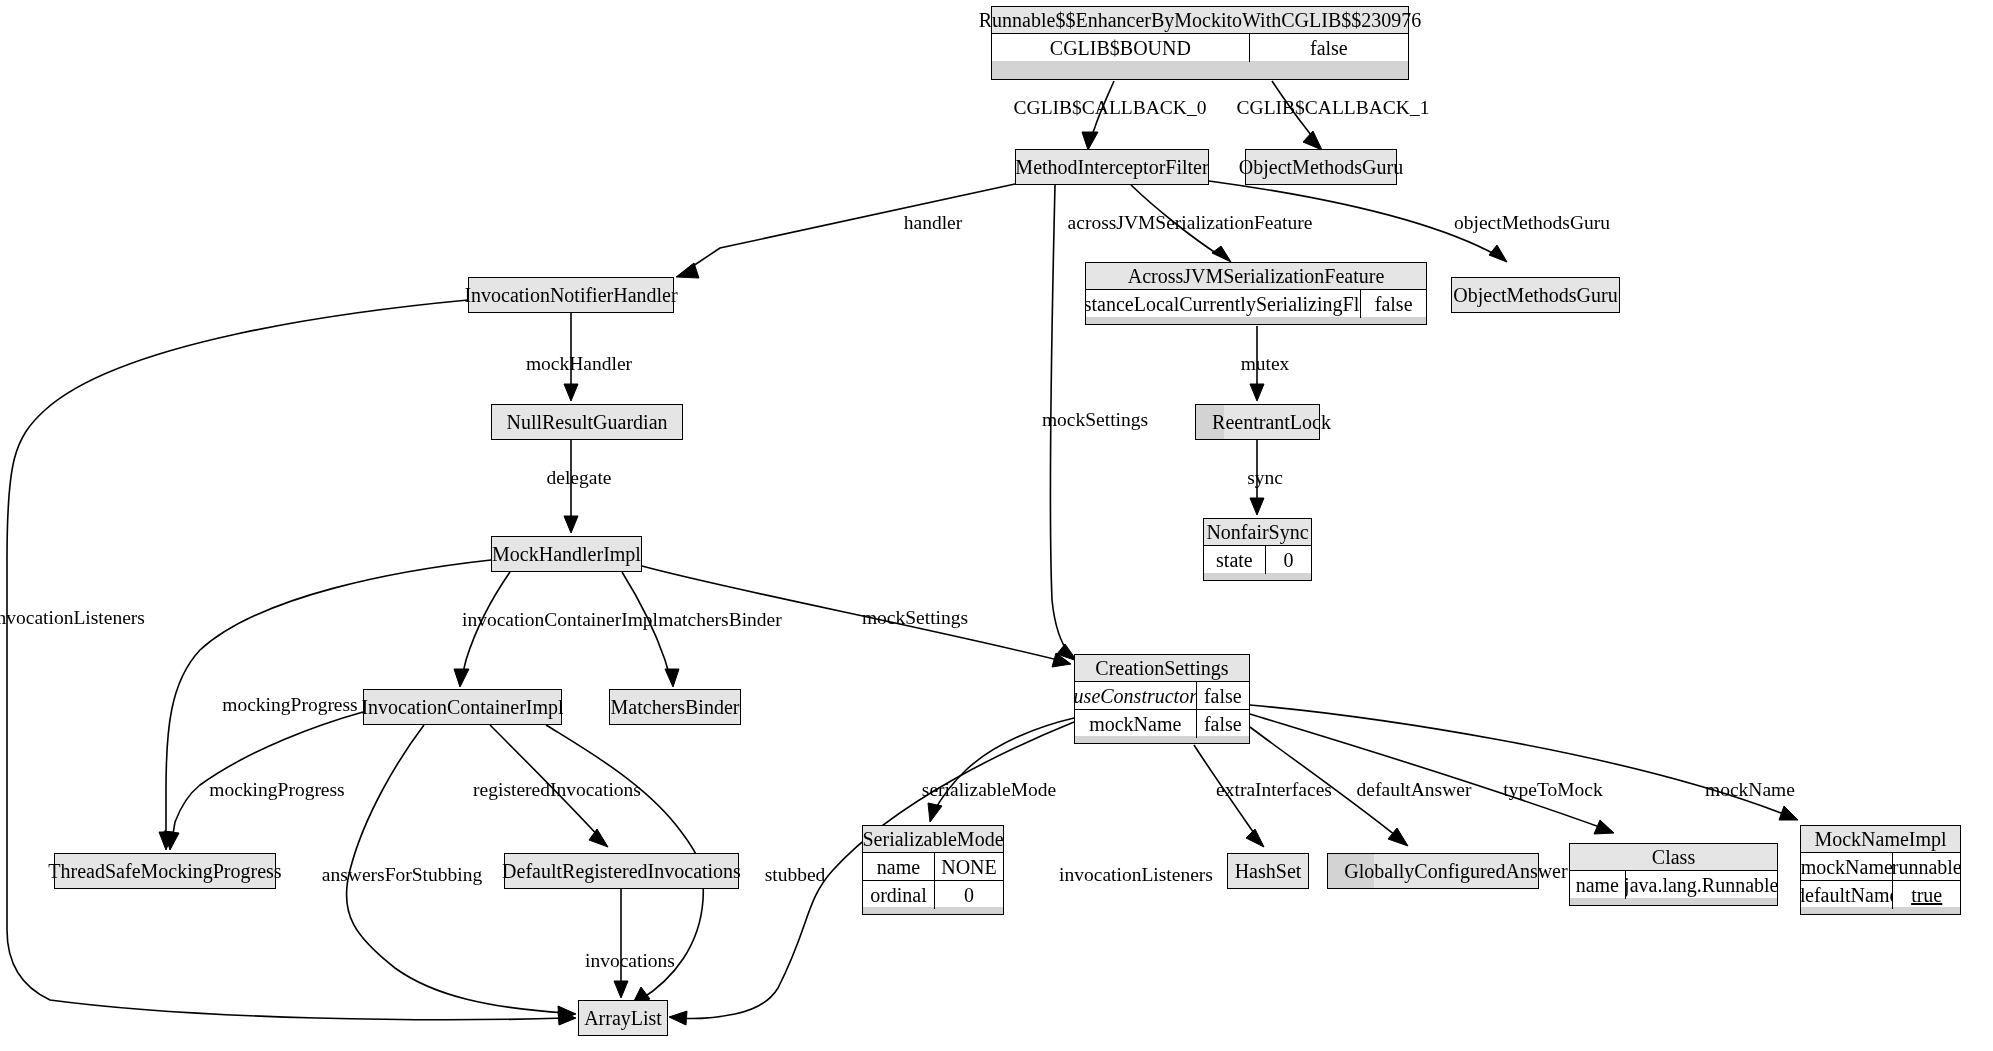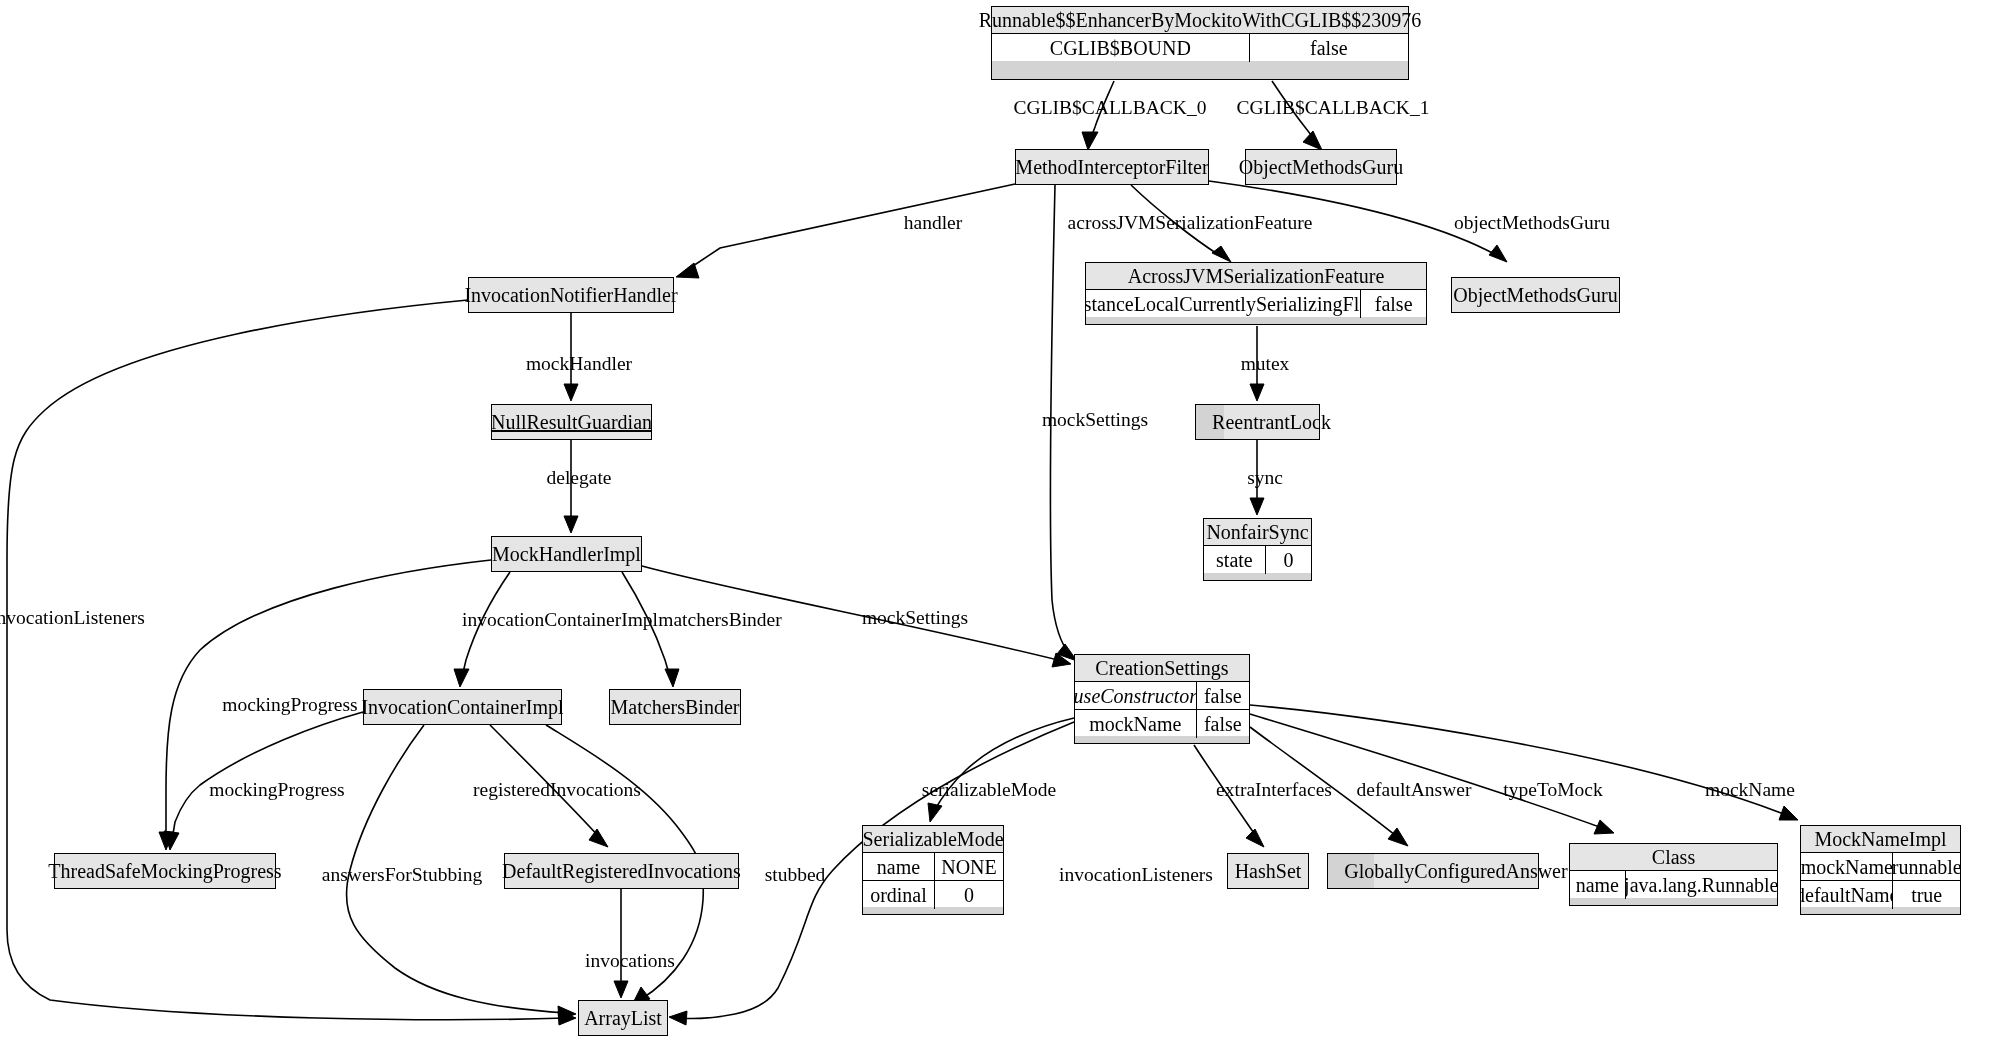--- a/index.html
+++ b/index.html
@@ -239,21 +239,21 @@
       <div class="node with-fields" style="left: 1085px; top: 262px; width: 342px; height: 63px;">
         <div class="node-title">AcrossJVMSerializationFeature</div>
         <div class="field-row">
           <div class="field-name" style="width: 276px;">instanceLocalCurrentlySerializingFlag</div>
           <div class="field-val" style="width: 66px;">false</div>
         </div>
       </div>
       <div class="node" style="left: 1451px; top: 277px; width: 169px; height: 36px;">
         <div class="node-title">ObjectMethodsGuru</div>
       </div>
-      <div class="node" style="left: 491px; top: 404px; width: 161px; height: 36px; text-decoration: underline;">
+      <div class="node" style="left: 491px; top: 404px; width: 192px; height: 36px;">
         <div class="node-title">NullResultGuardian</div>
       </div>
       <div class="node" style="left: 1195px; top: 404px; width: 125px; height: 36px; padding-left: 28px;">
         <div class="node-title">ReentrantLock</div>
       </div>
       <div class="node with-fields" style="left: 1203px; top: 518px; width: 109px; height: 63px;">
         <div class="node-title">NonfairSync</div>
         <div class="field-row">
           <div class="field-name" style="width: 62px;">state</div>
           <div class="field-val" style="width: 47px;">0</div>
@@ -310,20 +310,20 @@
         </div>
       </div>
       <div class="node with-fields" style="left: 1800px; top: 825px; width: 161px; height: 90px;">
         <div class="node-title">MockNameImpl</div>
         <div class="field-row">
           <div class="field-name" style="width: 104px;">mockName</div>
           <div class="field-val" style="width: 76px;">runnable</div>
         </div>
         <div class="field-row">
           <div class="field-name" style="width: 104px;">defaultName</div>
-          <div class="field-val" style="width: 76px;">true</div>
+          <div class="field-val" style="width: 76px; text-decoration: underline;">true</div>
         </div>
       </div>
       <div class="node" style="left: 578px; top: 1000px; width: 90px; height: 36px;">
         <div class="node-title">ArrayList</div>
       </div>
     </div>
 </div>
 
 </body></html>

